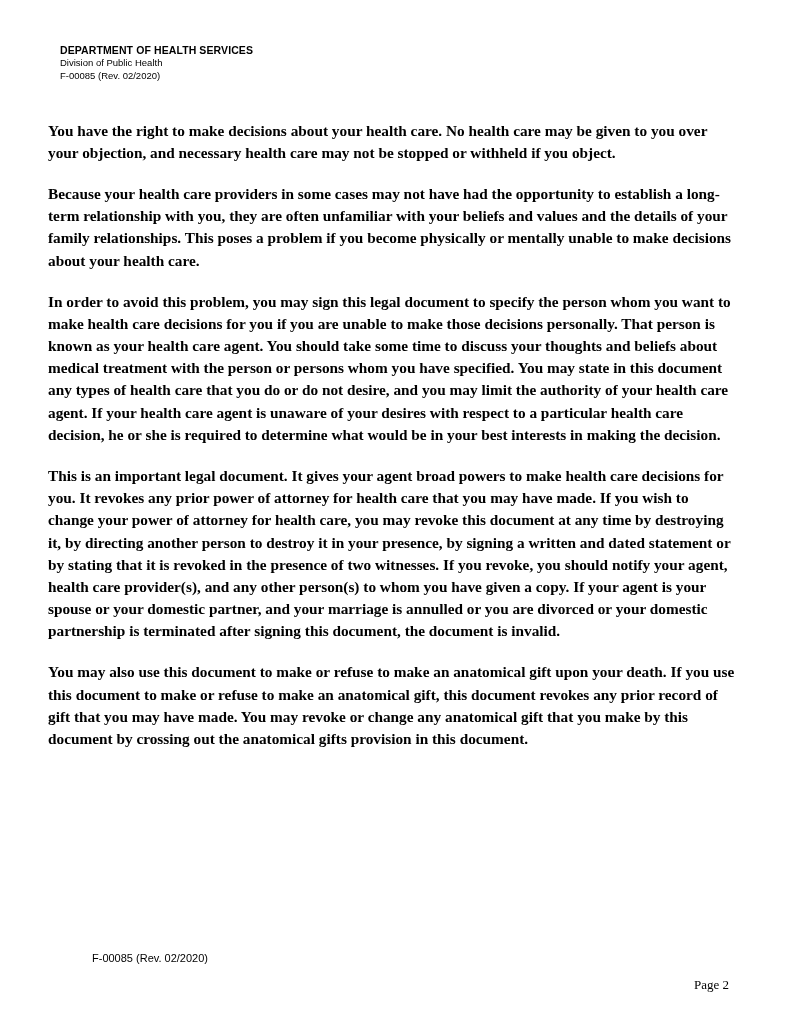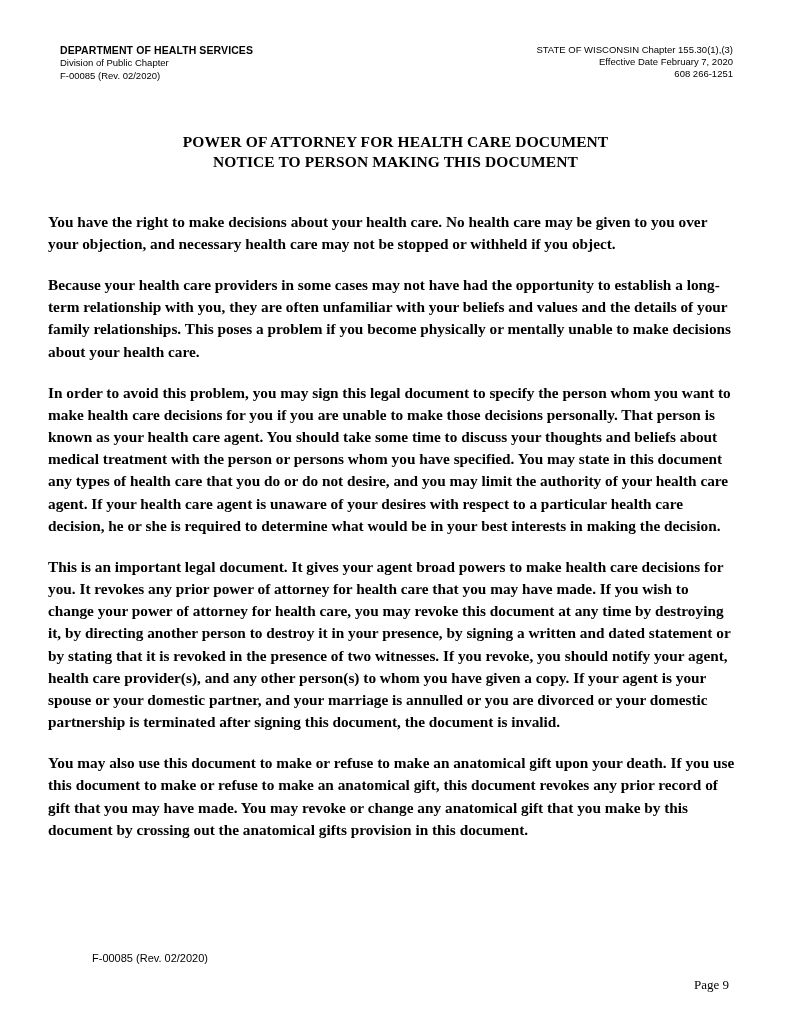--- a/index.html
+++ b/index.html
@@ -95,39 +95,30 @@
   }
 </style>
 </head>
 <body>
 
 <div class="page">
 
   <div class="header">
     <div class="header-left">
       <div class="dept-name">DEPARTMENT OF HEALTH SERVICES</div>
-      <div class="division">Division of Public Chapter</div>
+      <div class="division">Division of Public Health</div>
       <div class="form-id">F-00085 (Rev. 02/2020)</div>
-    </div>
-    <div class="header-right">
-      <div>STATE OF WISCONSIN Chapter 155.30(1),(3)</div>
-      <div>Effective Date February 7, 2020</div>
-      <div>608 266-1251</div>
     </div>
   </div>
 
-  <div class="title-block">
-    <div class="doc-title">POWER OF ATTORNEY FOR HEALTH CARE DOCUMENT</div>
-    <div class="doc-subtitle">NOTICE TO PERSON MAKING THIS DOCUMENT</div>
-  </div>
 
   <div class="body-block">
     <p class="para">You have the right to make decisions about your health care. No health care may be given to you over your objection, and necessary health care may not be stopped or withheld if you object.</p>
     <p class="para">Because your health care providers in some cases may not have had the opportunity to establish a long-term relationship with you, they are often unfamiliar with your beliefs and values and the details of your family relationships. This poses a problem if you become physically or mentally unable to make decisions about your health care.</p>
     <p class="para">In order to avoid this problem, you may sign this legal document to specify the person whom you want to make health care decisions for you if you are unable to make those decisions personally. That person is known as your health care agent. You should take some time to discuss your thoughts and beliefs about medical treatment with the person or persons whom you have specified. You may state in this document any types of health care that you do or do not desire, and you may limit the authority of your health care agent. If your health care agent is unaware of your desires with respect to a particular health care decision, he or she is required to determine what would be in your best interests in making the decision.</p>
     <p class="para">This is an important legal document. It gives your agent broad powers to make health care decisions for you. It revokes any prior power of attorney for health care that you may have made. If you wish to change your power of attorney for health care, you may revoke this document at any time by destroying it, by directing another person to destroy it in your presence, by signing a written and dated statement or by stating that it is revoked in the presence of two witnesses. If you revoke, you should notify your agent, health care provider(s), and any other person(s) to whom you have given a copy. If your agent is your spouse or your domestic partner, and your marriage is annulled or you are divorced or your domestic partnership is terminated after signing this document, the document is invalid.</p>
     <p class="para">You may also use this document to make or refuse to make an anatomical gift upon your death. If you use this document to make or refuse to make an anatomical gift, this document revokes any prior record of gift that you may have made. You may revoke or change any anatomical gift that you make by this document by crossing out the anatomical gifts provision in this document.</p>
   </div>
 
   <div class="footer-form-id">F-00085 (Rev. 02/2020)</div>
-  <div class="footer-page">Page 9</div>
+  <div class="footer-page">Page 2</div>
 
 </div>
 
 </body></html>

